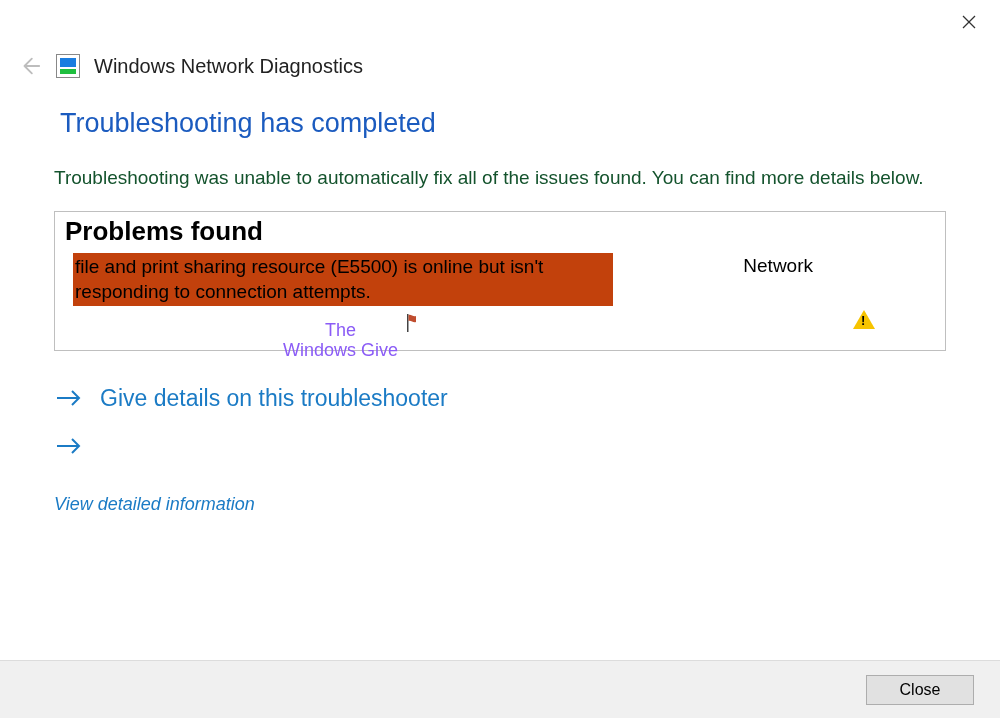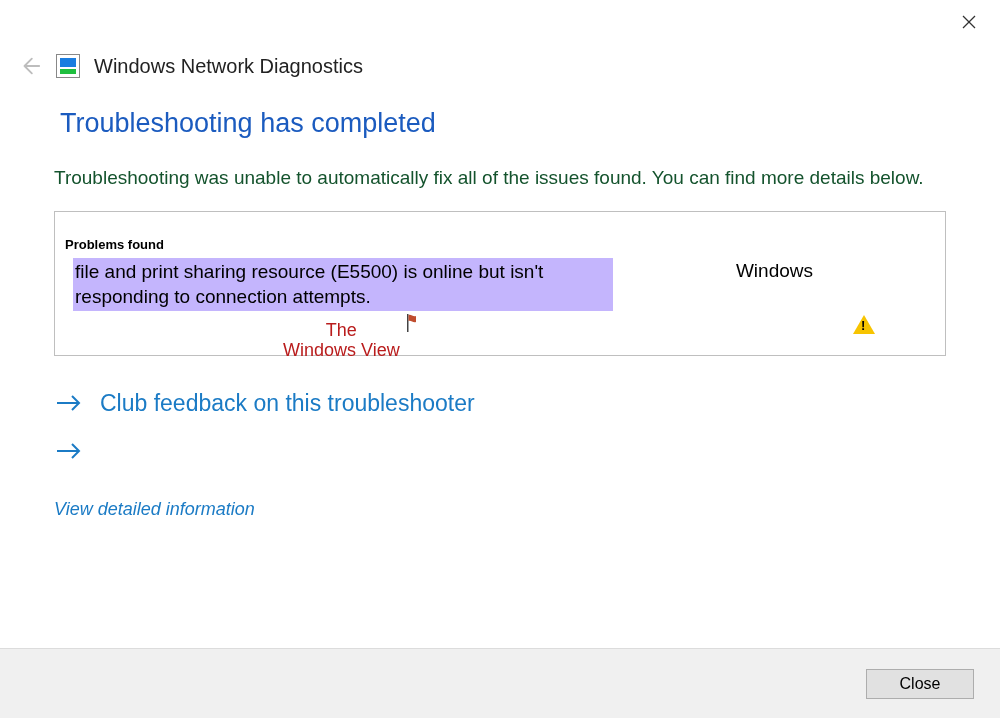--- a/index.html
+++ b/index.html
@@ -78,35 +78,34 @@
     color: #14532d;
     margin: 0 0 20px 0;
   }
 
   
   .problems-box {
     border: 1px solid #bfbfbf;
     padding: 0 0 44px 0;
   }
   .problems-header {
-    font-size: 13px;
+    font-size: 26px;
     font-weight: 700;
     padding: 4px 10px 2px 10px;
-    margin-top: 21px;
   }
   .problem-row {
     display: flex;
     align-items: flex-start;
     padding: 4px 12px 0 18px;
   }
   .problem-text {
     flex: 0 0 540px;
     font-size: 19px;
     line-height: 1.35;
-    background: #c4b5fd;
+    background: #c2410c;
     padding: 1px 2px;
   }
   .problem-status {
     margin-left: auto;
     font-size: 19px;
     padding-top: 2px;
     padding-right: 120px;
   }
   .warn-icon {
     position: absolute;
@@ -126,21 +125,21 @@
     position: absolute;
     left: -3px; top: 3px;
     font-size: 13px; font-weight: 700;
     color: #000;
   }
 
   .watermark {
     position: absolute;
     left: 228px; top: 108px;
     font-size: 18px;
-    color: #b91c1c;
+    color: #8b5cf6;
     line-height: 1.15;
     text-align: center;
     pointer-events: none;
   }
   .watermark .fl { position: absolute; left: 124px; top: -6px; }
   .watermark .fl svg { width: 14px; height: 18px; }
 
   
   .actions { margin-top: 34px; }
   .action-link {
@@ -161,21 +160,21 @@
     color: #1b7bc5;
     font-size: 18px;
     cursor: pointer;
     font-style: italic;
   }
 
   
   .footer {
     position: absolute;
     left: 0; right: 0; bottom: 0;
-    height: 70px;
+    height: 58px;
     background: #f0f0f0;
     border-top: 1px solid #dcdcdc;
     display: flex; align-items: center; justify-content: flex-end;
     padding-right: 26px;
   }
   .btn {
     min-width: 108px; height: 30px;
     background: #e1e1e1;
     border: 1px solid #adadad;
     font-size: 16px;
@@ -207,46 +206,46 @@
   </div>
 
   <div class="content">
     <h1 class="main-heading">Troubleshooting has completed</h1>
     <p class="subtext">Troubleshooting was unable to automatically fix all of the issues found. You can find more details below.</p>
 
     <div class="problems-box">
       <div class="problems-header">Problems found</div>
       <div class="problem-row">
         <div class="problem-text">file and print sharing resource (E5500) is online but isn't responding to connection attempts.</div>
-        <div class="problem-status">Windows</div>
+        <div class="problem-status">Network</div>
       </div>
       <div class="warn-icon">
           <div class="warn-tri"></div>
         </div>
       <div class="watermark">
         <span>The</span>
         <span class="fl">
           <svg viewBox="0 0 14 18">
               <rect x="0" y="0" width="1.5" height="18" fill="#444"></rect>
               <path d="M1.5 1 C4 0 6 3 9 2 L9 8 C6 9 4 6 1.5 7 Z" fill="#c04d2f"></path>
             </svg>
         </span><br>
-        <span>Windows View</span>
+        <span>Windows Give</span>
       </div>
     </div>
 
     <div class="actions">
       <div class="action-link">
         <span class="arrow">
           <svg viewBox="0 0 28 20">
               <line x1="2" y1="10" x2="24" y2="10" stroke="#1b7bc5" stroke-width="2"></line>
               <polyline points="17,3 24,10 17,17" fill="none" stroke="#1b7bc5" stroke-width="2"></polyline>
             </svg>
         </span>
-        <span>Club feedback on this troubleshooter</span>
+        <span>Give details on this troubleshooter</span>
       </div>
       <div class="action-link">
         <span class="arrow">
           <svg viewBox="0 0 28 20">
               <line x1="2" y1="10" x2="24" y2="10" stroke="#1b7bc5" stroke-width="2"></line>
               <polyline points="17,3 24,10 17,17" fill="none" stroke="#1b7bc5" stroke-width="2"></polyline>
             </svg>
         </span>
       </div>
     </div>

